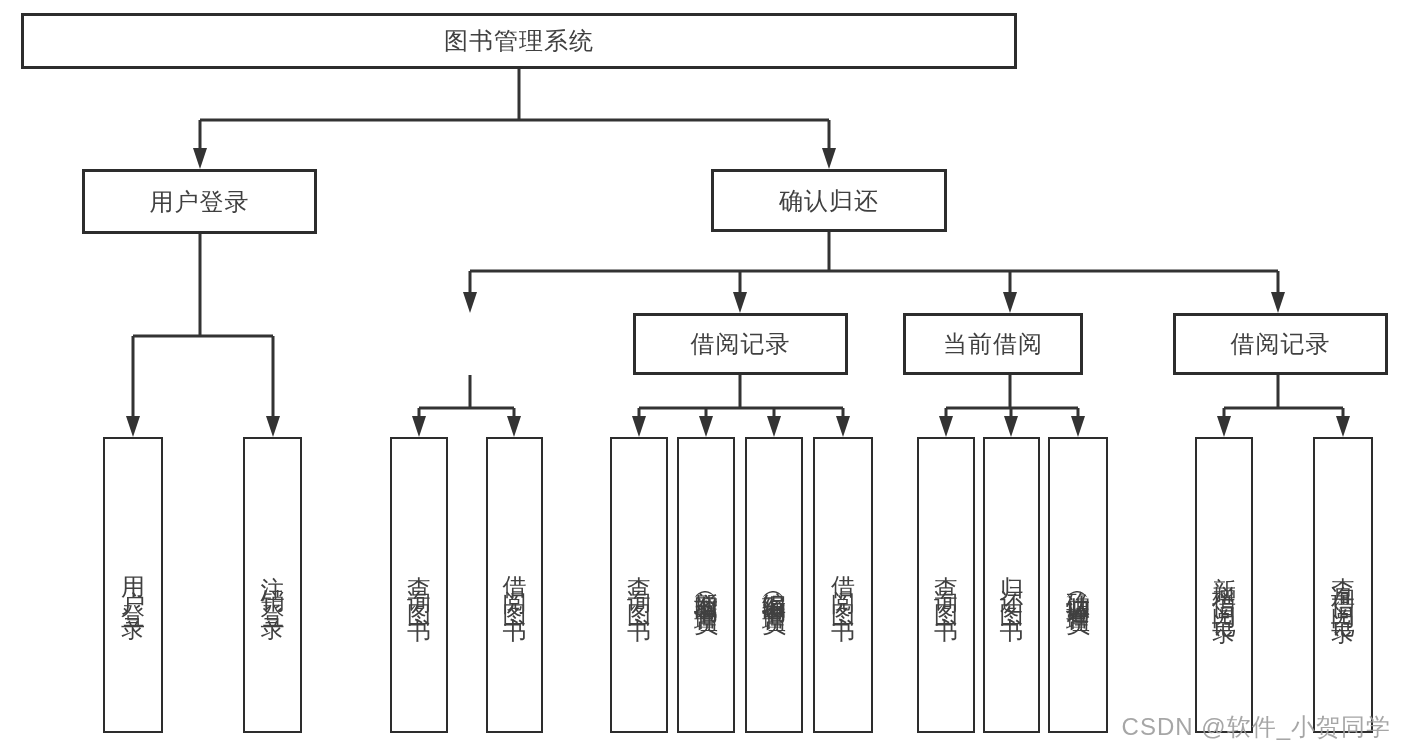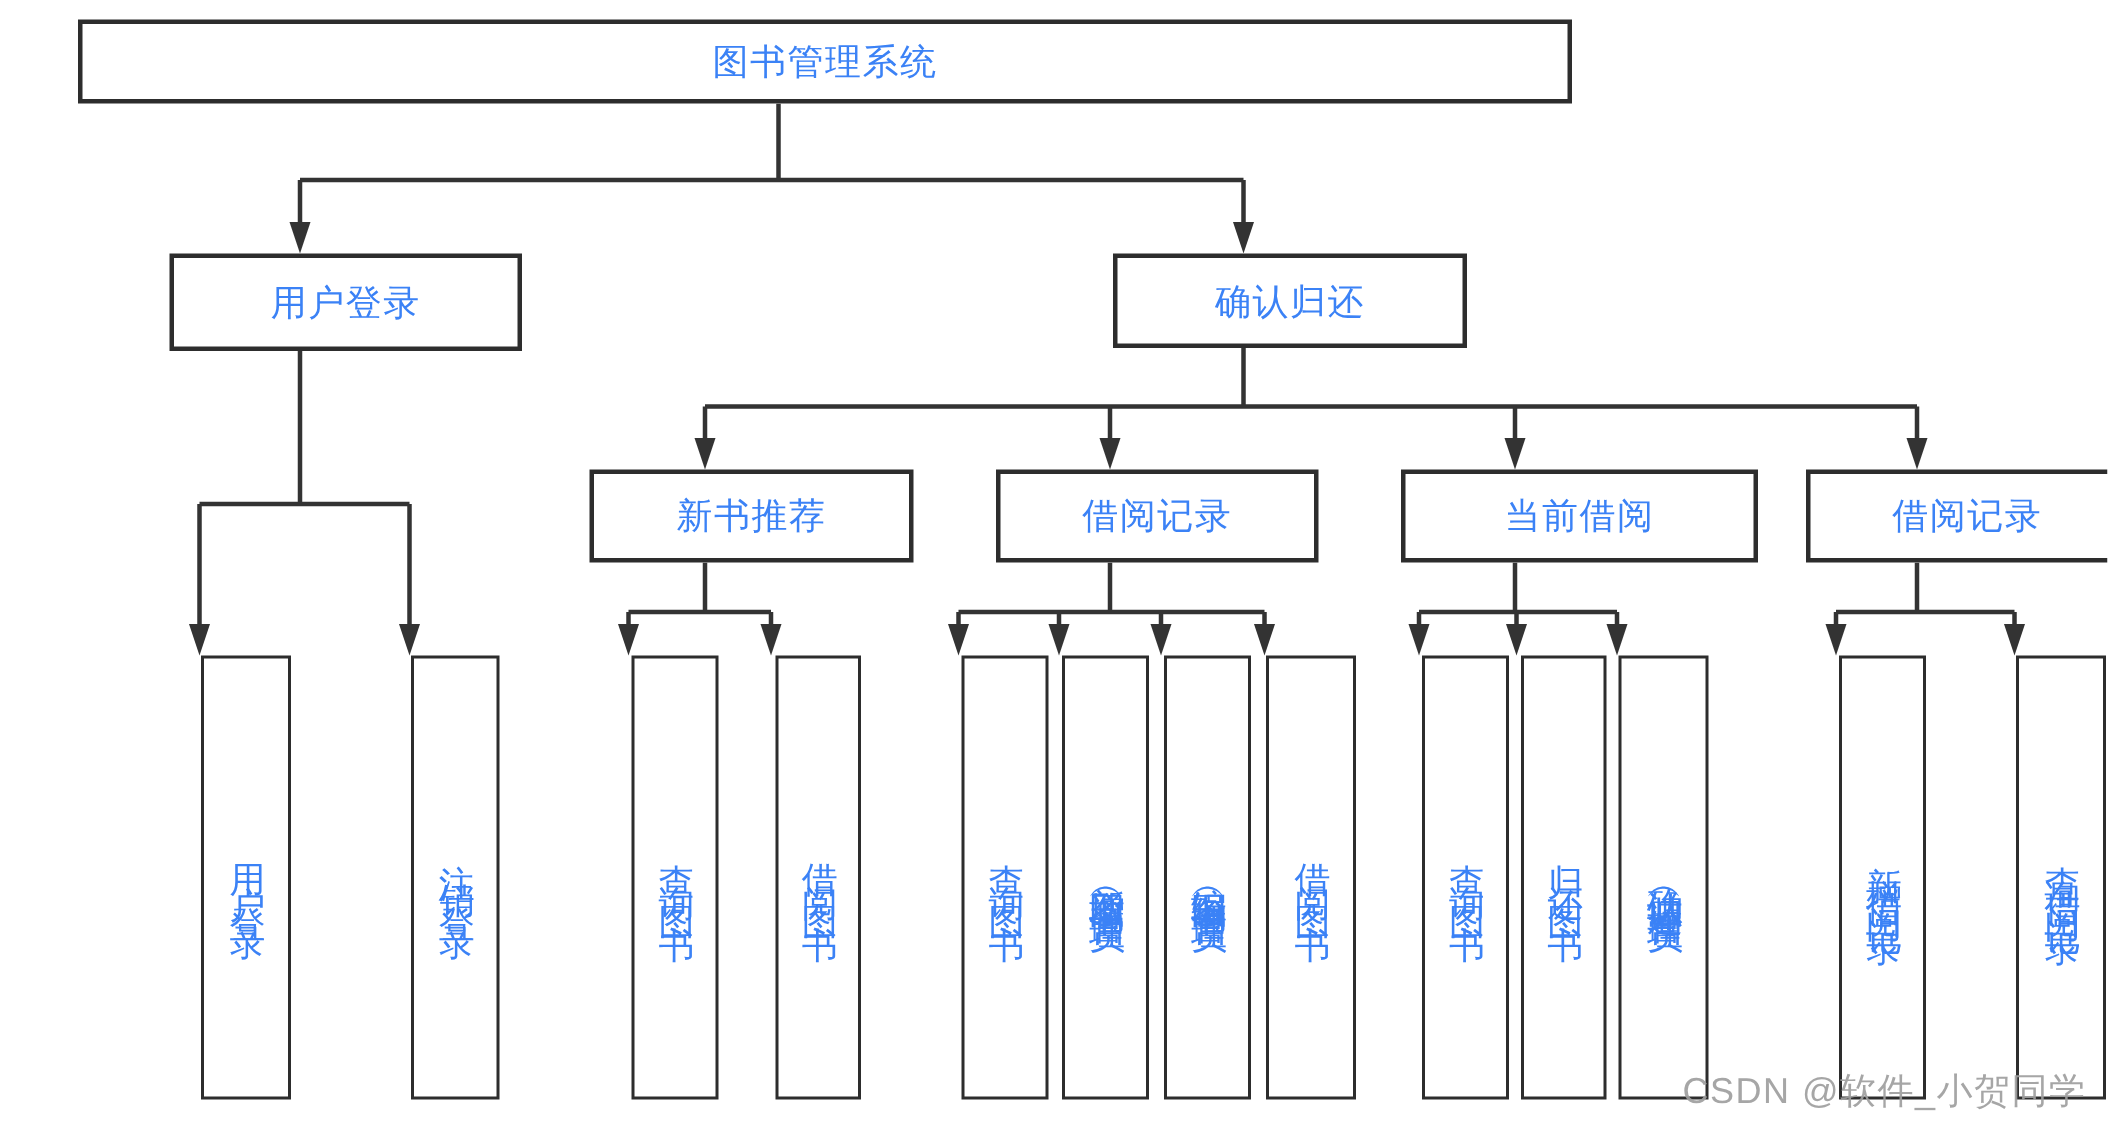--- a/index.html
+++ b/index.html
@@ -4,21 +4,21 @@
 <style>
   html,body{margin:0;padding:0;background:#ffffff;}
   .stage{
     position:relative;width:1405px;height:747px;background:#ffffff;overflow:hidden;
     font-family:"Liberation Sans","DejaVu Sans",sans-serif;
   }
   .stage svg{position:absolute;left:0;top:0;z-index:1;}
   .box{
     position:absolute;z-index:2;background:#ffffff;border:3px solid #2d2d2d;
     display:flex;align-items:center;justify-content:center;box-sizing:border-box;
-    font-size:24px;color:#3b82f6;letter-spacing:1px;white-space:nowrap;margin-left:31px;
+    font-size:24px;color:#404040;letter-spacing:1px;white-space:nowrap;
   }
   .leaf{border-width:2.5px;}
   .leaf .v{
     writing-mode:vertical-rl;text-orientation:mixed;letter-spacing:14px;
     white-space:nowrap;line-height:1;
   }
   .leaf .sp6{letter-spacing:9px;}
   .leaf .sp9{letter-spacing:3px;}
   .watermark{
     position:absolute;z-index:3;right:14px;bottom:4px;
@@ -68,23 +68,22 @@
       <path d="M1217,416 L1231,416 L1224,437 Z"></path>
       <path d="M1336,416 L1350,416 L1343,437 Z"></path>
     </g>
   </svg>
 
   <div class="box" style="left:21px;top:13px;width:996px;height:56px">图书管理系统</div>
 
   <div class="box" style="left:82px;top:169px;width:235px;height:65px">用户登录</div>
   <div class="box" style="left:711px;top:169px;width:236px;height:63px">确认归还</div>
 
-  <div class="box" style="left:362px;top:313px;width:216px;height:62px">新书推荐</div>
   <div class="box" style="left:633px;top:313px;width:215px;height:62px">借阅记录</div>
-  <div class="box" style="left:903px;top:313px;width:238px;height:62px">当前借阅</div>
+  <div class="box" style="left:903px;top:313px;width:180px;height:62px">当前借阅</div>
   <div class="box" style="left:1173px;top:313px;width:215px;height:62px">借阅记录</div>
 
   <div class="box leaf" style="left:103px;top:437px;width:60px;height:296px">
     <span class="v">用户登录</span>
   </div>
   <div class="box leaf" style="left:243px;top:437px;width:59px;height:296px">
     <span class="v">注销登录</span>
   </div>
 
   <div class="box leaf" style="left:390px;top:437px;width:58px;height:296px">

